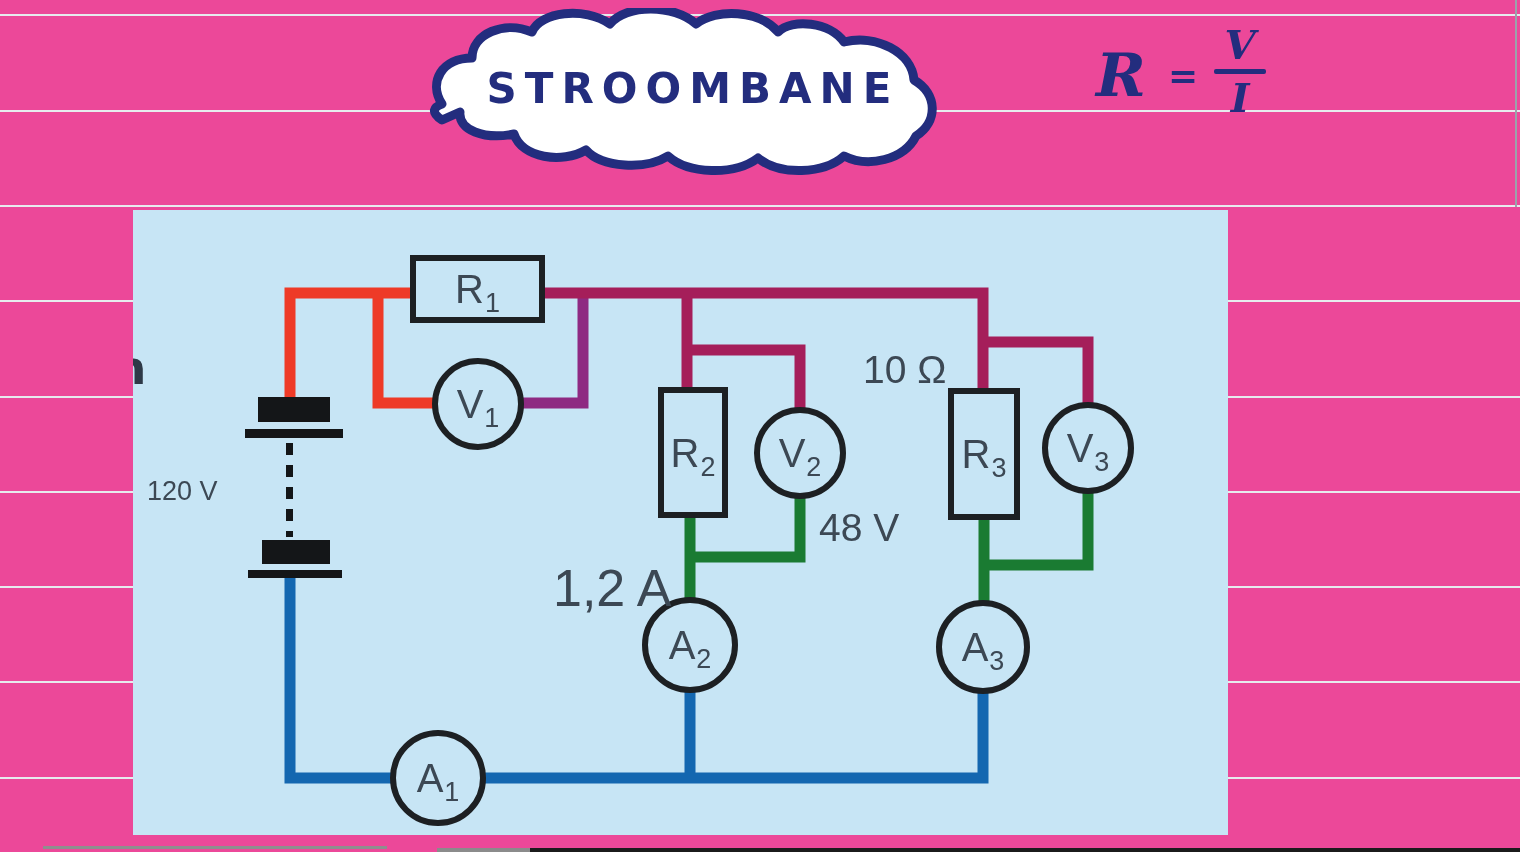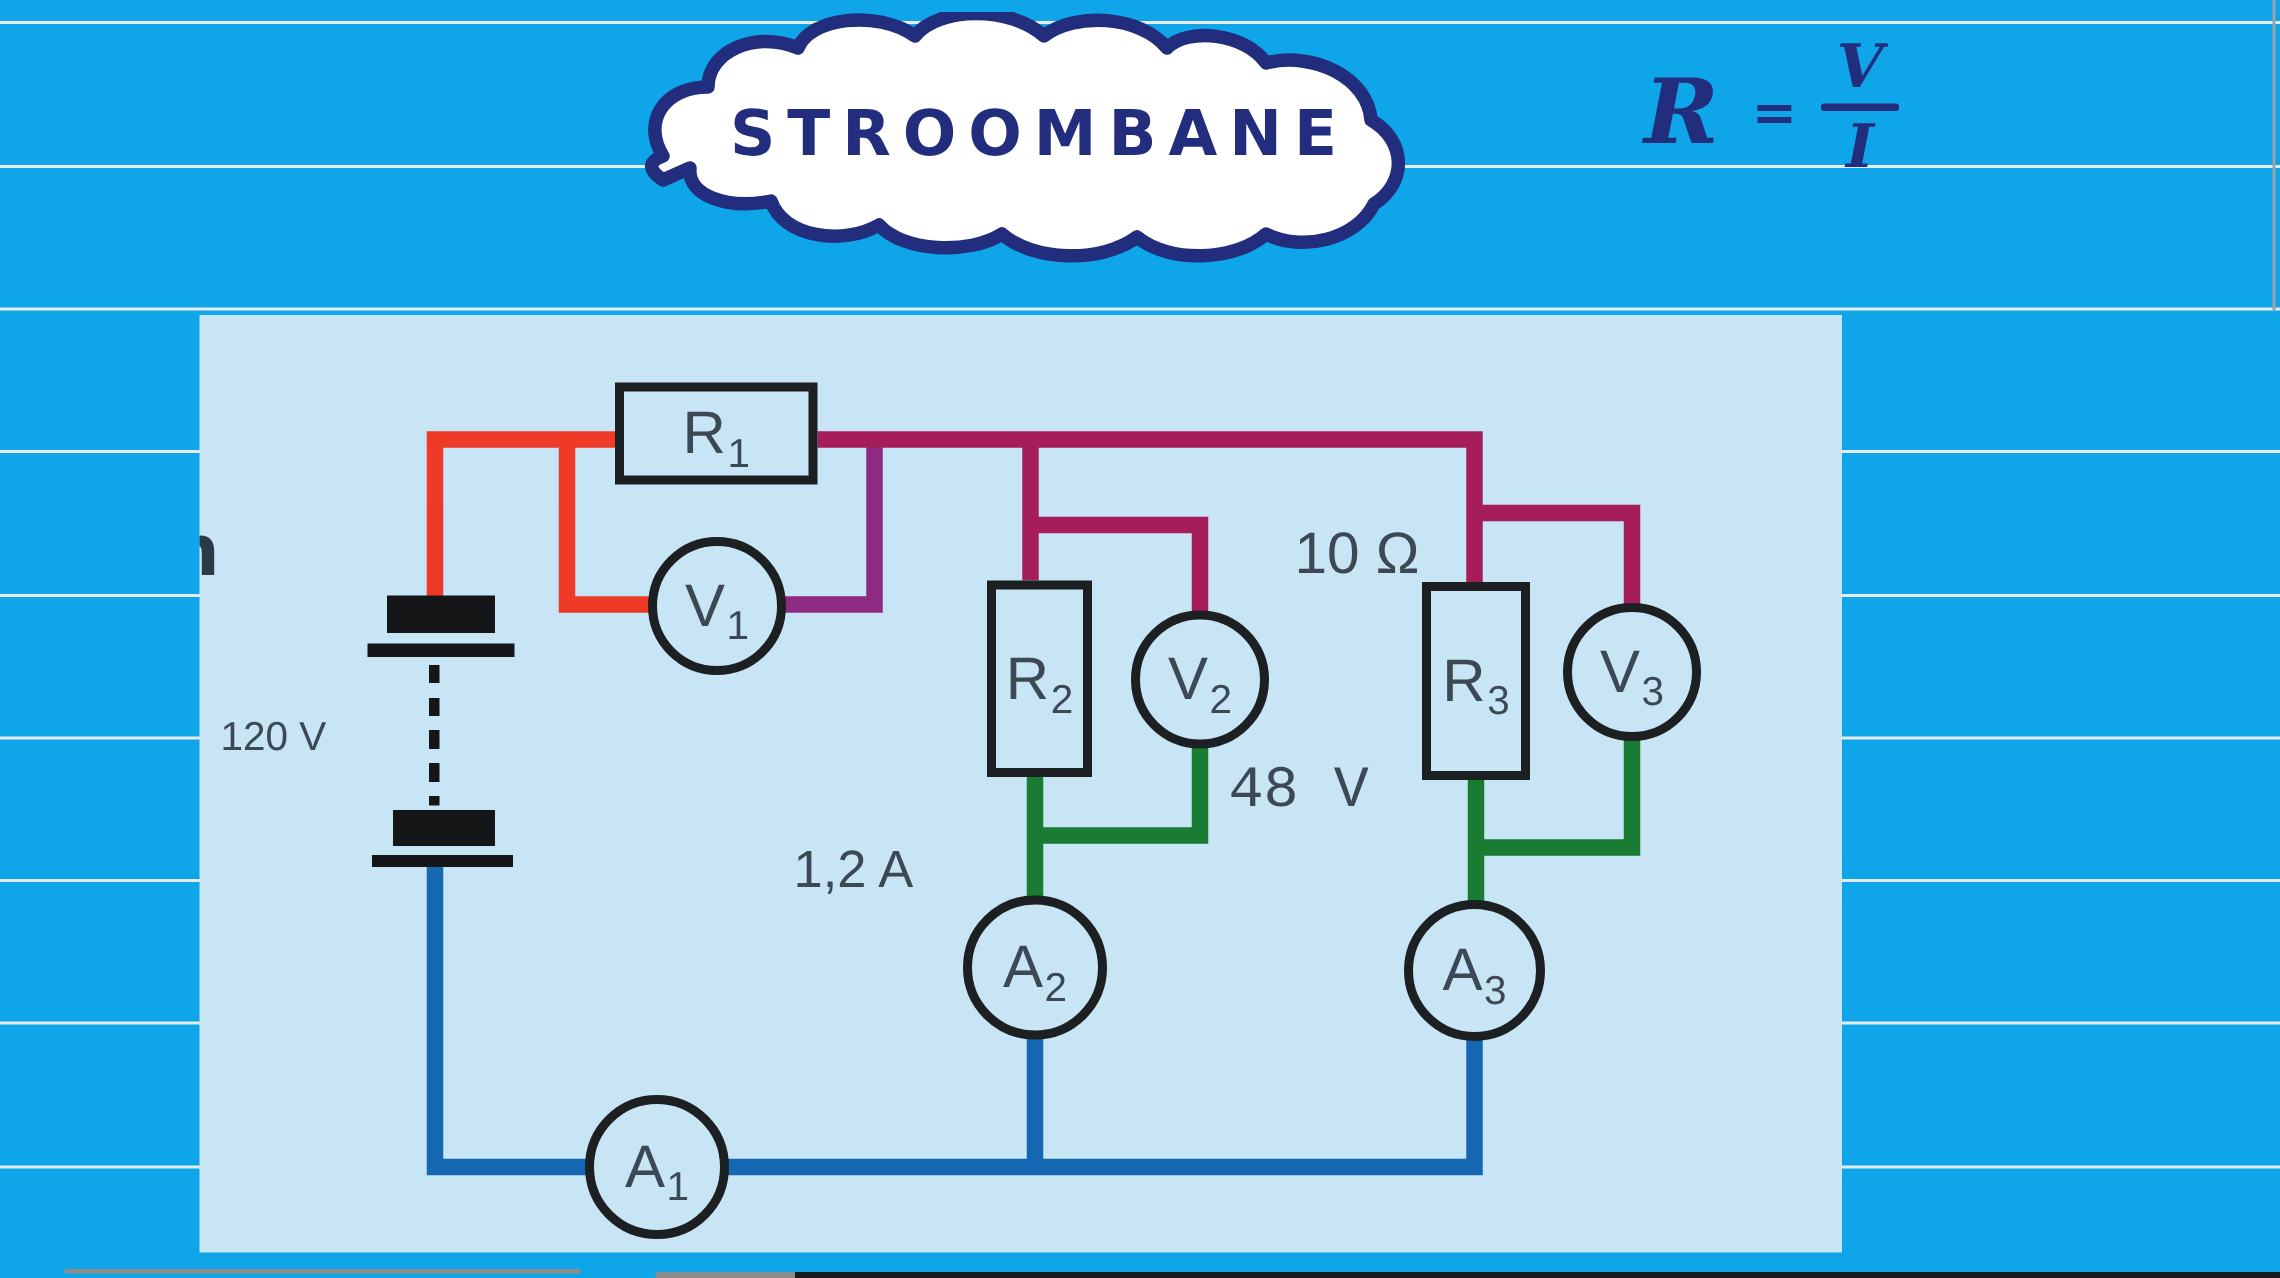--- a/index.html
+++ b/index.html
@@ -1,18 +1,18 @@
 <!DOCTYPE html>
 <html style="--ink-navy: #232d7e; --panel-bg: #c7e5f5; --wire-red: #ee3a27; --wire-purple: #a51e5a; --wire-violet: #8e2a82; --wire-green: #1a7b32; --wire-blue: #1467b0; --component-stroke: #1d2023; --label-text: #3c4854;"><head>
 <meta charset="utf-8">
 <style>
   html,body{margin:0;padding:0;}
   body{width:1520px;height:852px;overflow:hidden;background:#fdfdfd;
        font-family:"Liberation Sans", sans-serif;position:relative;}
-  .page{position:absolute;inset:0;background:#0ea5e9;}
+  .page{position:absolute;inset:0;background:#ec4899;}
 
   
   .rule{position:absolute;left:0;width:1520px;height:2px;background:#e7ebee;}
   .r1l{top:14px}.r2l{top:110px}.r3l{top:205px}.r4l{top:300px}.r5l{top:396px}
   .r6l{top:491px}.r7l{top:586px}.r8l{top:681px}.r9l{top:777px}
   .edge-vline{position:absolute;left:1515px;top:0;width:2px;height:207px;background:#9aa2ab;}
 
   
   .cloud-wrap{position:absolute;left:420px;top:8px;width:545px;height:168px;}
   .cloud-wrap svg{position:absolute;left:0;top:0;}
@@ -56,23 +56,23 @@
   .bat{position:absolute;background:#141618;}
   .bat-thick1{left:125px;top:187px;width:72px;height:25px;}
   .bat-thin1{left:112px;top:219px;width:98px;height:9px;}
   .bat-thick2{left:129px;top:330px;width:68px;height:24px;}
   .bat-thin2{left:115px;top:360px;width:94px;height:8px;}
   .bat-dash{position:absolute;left:153px;top:233px;width:7px;height:94px;background:
      repeating-linear-gradient(to bottom,#141618 0 12px,transparent 12px 22px);}
 
   .txt{position:absolute;color:var(--label-text);font-size:27px;line-height:1;white-space:nowrap;}
   .t-120{left:14px;top:268px;}
-  .t-12a{left:396px;top:352px;font-size:35px;}
+  .t-12a{left:420px;top:352px;font-size:52px;}
   .t-10o{left:730px;top:140px;font-size:39px;text-align:center;}
-  .t-48v{left:686px;top:298px;font-size:39px;font-family:Liberation Mono, monospace;}
+  .t-48v{left:686px;top:298px;font-size:39px;}
 
   .edge-letter{position:absolute;left:-6px;top:136px;width:20px;height:48px;overflow:hidden;}
   .edge-letter span{position:absolute;left:-14px;top:-6px;font-size:47px;font-weight:bold;
      color:#2e3947;font-family:"DejaVu Sans", sans-serif;}
 
   
   .bot-gray{position:absolute;left:43px;top:846px;width:344px;height:3px;background:#8e8e8e;}
   .bot-gray2{position:absolute;left:437px;top:848px;width:93px;height:4px;background:#8b8b8b;}
   .bot-black{position:absolute;left:530px;top:848px;width:990px;height:4px;background:#1b1b1b;}
 </style>

